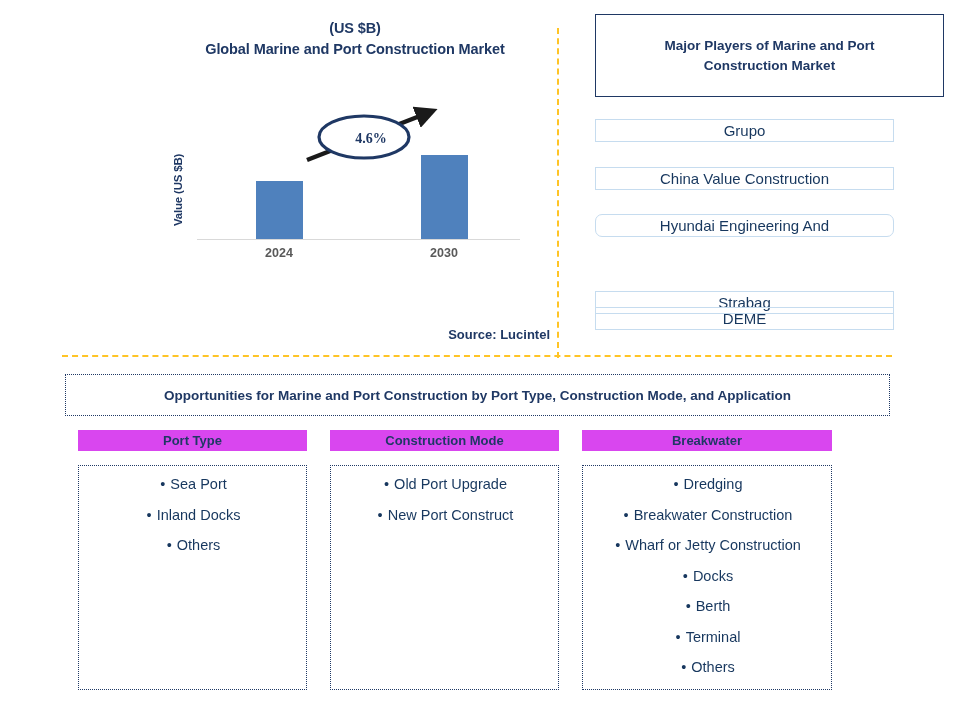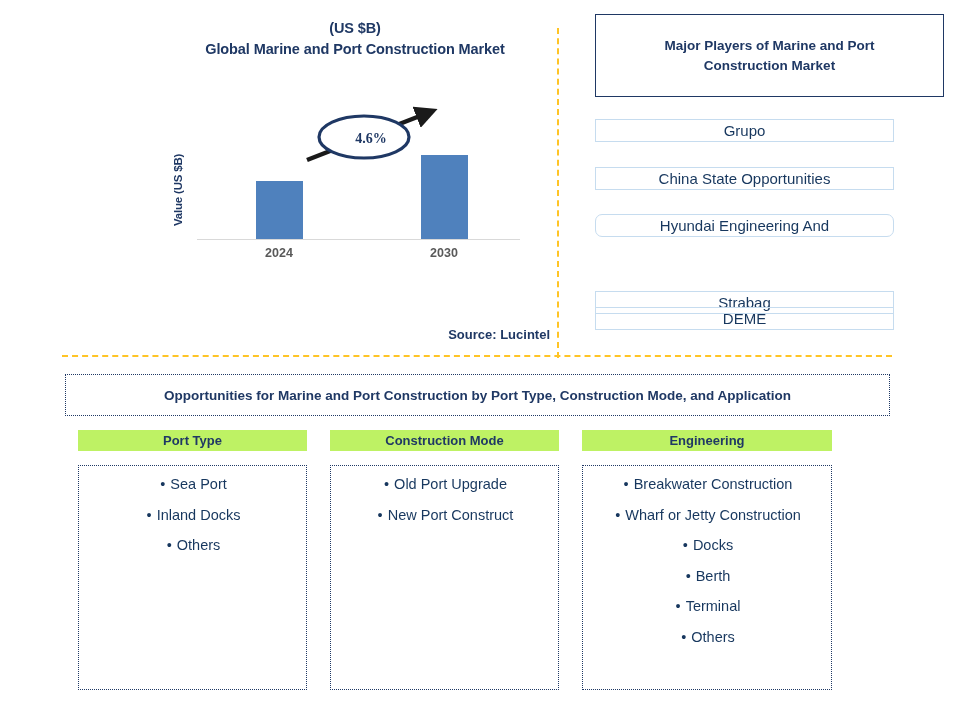--- a/index.html
+++ b/index.html
@@ -183,21 +183,21 @@
     font-size: 13.5px;
     font-weight: bold;
     color: #1F3864;
   }
 
   
   .col-header {
     position: absolute;
     top: 430px;
     height: 21px;
-    background: #bef264;
+    background: #d946ef;
     display: flex;
     align-items: center;
     justify-content: center;
     font-size: 13px;
     font-weight: bold;
     color: #1F3864;
   }
   .col-body {
     position: absolute;
     top: 465px;
@@ -271,55 +271,56 @@
     <div>
       <div>Major Players of Marine and Port</div>
       <div>Construction Market</div>
     </div>
   </div>
 
   <div class="player-box" style="top:119px;">
     <span>Grupo</span>
   </div>
   <div class="player-box" style="top:167px;">
-    <span>China State Opportunities</span>
+    <span>China Value Construction</span>
   </div>
   <div class="player-box" style="top:214px;border-radius:7px;">
     <span>Hyundai Engineering And</span>
   </div>
   <div class="player-box" style="top:260px;margin-top:31px;">
     <span>Strabag</span>
   </div>
   <div class="player-box" style="top:307px;">
     <span>DEME</span>
   </div>
 
   <div class="opp-banner">Opportunities for Marine and Port Construction by Port Type, Construction Mode, and Application</div>
 
   <div class="col-header col-1">Port Type</div>
   <div class="col-header col-2">Construction Mode</div>
-  <div class="col-header col-3">Engineering</div>
+  <div class="col-header col-3">Breakwater</div>
 
   <div class="col-body col-1">
     <ul>
       <li><span class="bullet">•</span><span>Sea Port</span></li>
       <li><span class="bullet">•</span><span>Inland Docks</span></li>
       <li><span class="bullet">•</span><span>Others</span></li>
     </ul>
   </div>
 
   <div class="col-body col-2">
     <ul>
       <li><span class="bullet">•</span><span>Old Port Upgrade</span></li>
       <li><span class="bullet">•</span><span>New Port Construct</span></li>
     </ul>
   </div>
 
   <div class="col-body col-3">
     <ul>
+      <li><span class="bullet">•</span><span>Dredging</span></li>
       <li><span class="bullet">•</span><span>Breakwater Construction</span></li>
       <li><span class="bullet">•</span><span>Wharf or Jetty Construction</span></li>
       <li><span class="bullet">•</span><span>Docks</span></li>
       <li><span class="bullet">•</span><span>Berth</span></li>
       <li><span class="bullet">•</span><span>Terminal</span></li>
       <li><span class="bullet">•</span><span>Others</span></li>
     </ul>
   </div>
 
 </div>

